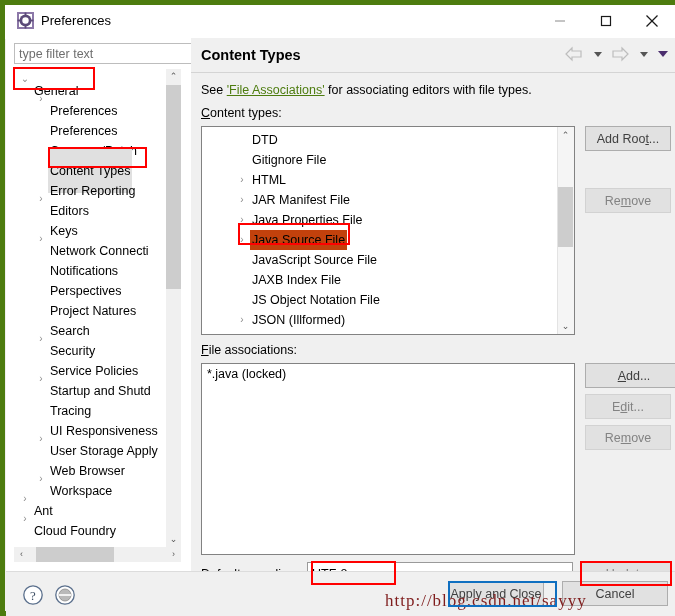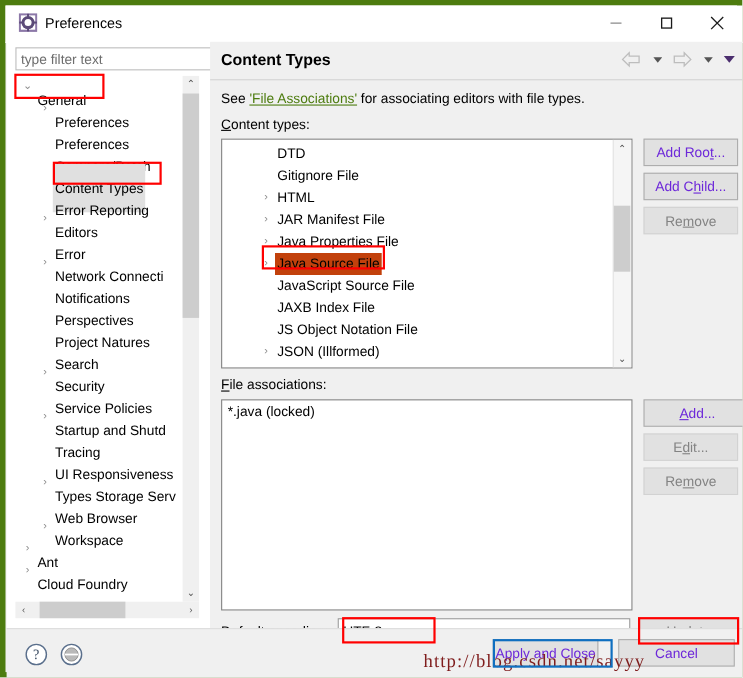--- a/index.html
+++ b/index.html
@@ -281,21 +281,21 @@
     background: #cdcdcd;
   }
 
   .sbtn {
     position: absolute;
     box-sizing: border-box;
     border: 1px solid #adadad;
     background: #e1e1e1;
     font-family: "Liberation Sans", sans-serif;
     font-size: 12.5px;
-    color: #6d28d9;
+    color: #404040;
     text-align: center;
     cursor: default;
     padding: 0;
   }
   .sbtn.disabled { color: #838383; background: #e1e1e1; border-color: #d2d2d2; }
   .sbtn u { text-decoration: underline; }
 
   #btn-add-root { left: 394px; top: 88px; width: 86px; height: 25px; }
   #btn-add-child { left: 394px; top: 119px; width: 86px; height: 25px; }
   #btn-remove-1 { left: 394px; top: 150px; width: 86px; height: 25px; }
@@ -438,32 +438,32 @@
 
     <div id="tree-wrap">
       <div id="tree-view">
           <div class="trow lvl0"><span class="tw">⌄</span><span class="tlabel">General</span></div>
           <div class="trow lvl1"><span class="tw">›</span><span class="tlabel">Preferences</span></div>
           <div class="trow lvl1"><span class="tw"></span><span class="tlabel">Preferences</span></div>
           <div class="trow lvl1"><span class="tw"></span><span class="tlabel">Compare/Patch</span></div>
           <div class="trow lvl1 sel"><span class="tw"></span><span class="tlabel">Content Types</span></div>
           <div class="trow lvl1"><span class="tw"></span><span class="tlabel">Error Reporting</span></div>
           <div class="trow lvl1"><span class="tw">›</span><span class="tlabel">Editors</span></div>
-          <div class="trow lvl1"><span class="tw"></span><span class="tlabel">Error</span></div>
+          <div class="trow lvl1"><span class="tw"></span><span class="tlabel">Keys</span></div>
           <div class="trow lvl1"><span class="tw">›</span><span class="tlabel">Network Connecti</span></div>
           <div class="trow lvl1"><span class="tw"></span><span class="tlabel">Notifications</span></div>
           <div class="trow lvl1"><span class="tw"></span><span class="tlabel">Perspectives</span></div>
           <div class="trow lvl1"><span class="tw"></span><span class="tlabel">Project Natures</span></div>
           <div class="trow lvl1"><span class="tw"></span><span class="tlabel">Search</span></div>
           <div class="trow lvl1"><span class="tw">›</span><span class="tlabel">Security</span></div>
           <div class="trow lvl1"><span class="tw"></span><span class="tlabel">Service Policies</span></div>
           <div class="trow lvl1"><span class="tw">›</span><span class="tlabel">Startup and Shutd</span></div>
           <div class="trow lvl1"><span class="tw"></span><span class="tlabel">Tracing</span></div>
           <div class="trow lvl1"><span class="tw"></span><span class="tlabel">UI Responsiveness</span></div>
-          <div class="trow lvl1"><span class="tw">›</span><span class="tlabel">Types Storage Serv</span></div>
+          <div class="trow lvl1"><span class="tw">›</span><span class="tlabel">User Storage Apply</span></div>
           <div class="trow lvl1"><span class="tw"></span><span class="tlabel">Web Browser</span></div>
           <div class="trow lvl1"><span class="tw">›</span><span class="tlabel">Workspace</span></div>
           <div class="trow lvl0"><span class="tw">›</span><span class="tlabel">Ant</span></div>
           <div class="trow lvl0"><span class="tw">›</span><span class="tlabel">Cloud Foundry</span></div>
         </div>
 
       <div id="tree-vsb">
         <div class="arr up">⌃</div>
         <div class="thumb"></div>
         <div class="arr dn">⌄</div>
@@ -529,21 +529,20 @@
           <div class="ctrow"><span class="tw">›</span><span class="tlabel">JSON (Illformed)</span></div>
         </div>
       <div id="ct-vsb">
         <div class="arr up">⌃</div>
         <div class="thumb"></div>
         <div class="arr dn">⌄</div>
       </div>
     </div>
 
     <button class="sbtn" id="btn-add-root">Add Roo<u>t</u>...</button>
-    <button class="sbtn" id="btn-add-child">Add C<u>h</u>ild...</button>
     <button class="sbtn disabled" id="btn-remove-1">Re<u>m</u>ove</button>
 
     <div id="fa-label"><u>F</u><span>ile associations:</span></div>
 
     <div id="fa-list">
       <div>*.java (locked)</div>
     </div>
 
     <button class="sbtn" id="btn-add"><u>A</u>dd...</button>
     <button class="sbtn disabled" id="btn-edit">E<u>d</u>it...</button>

